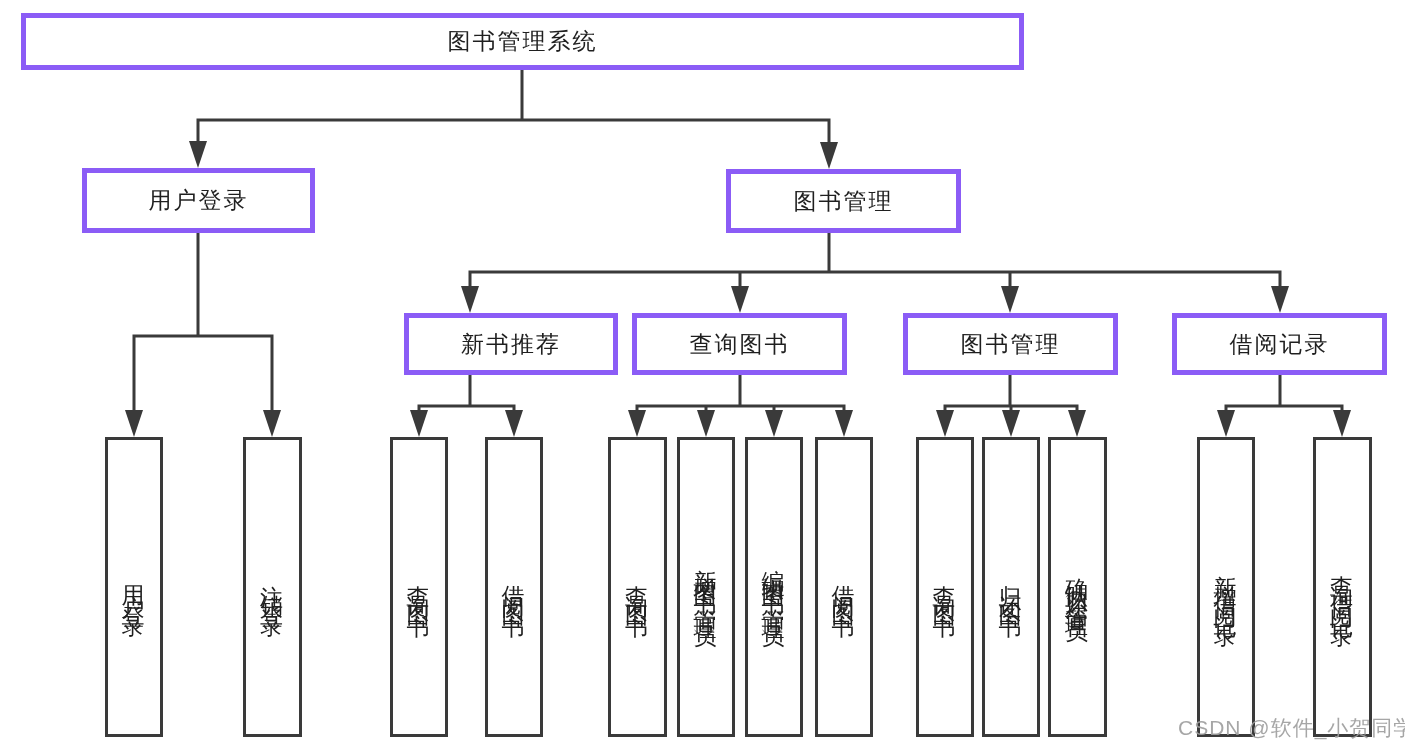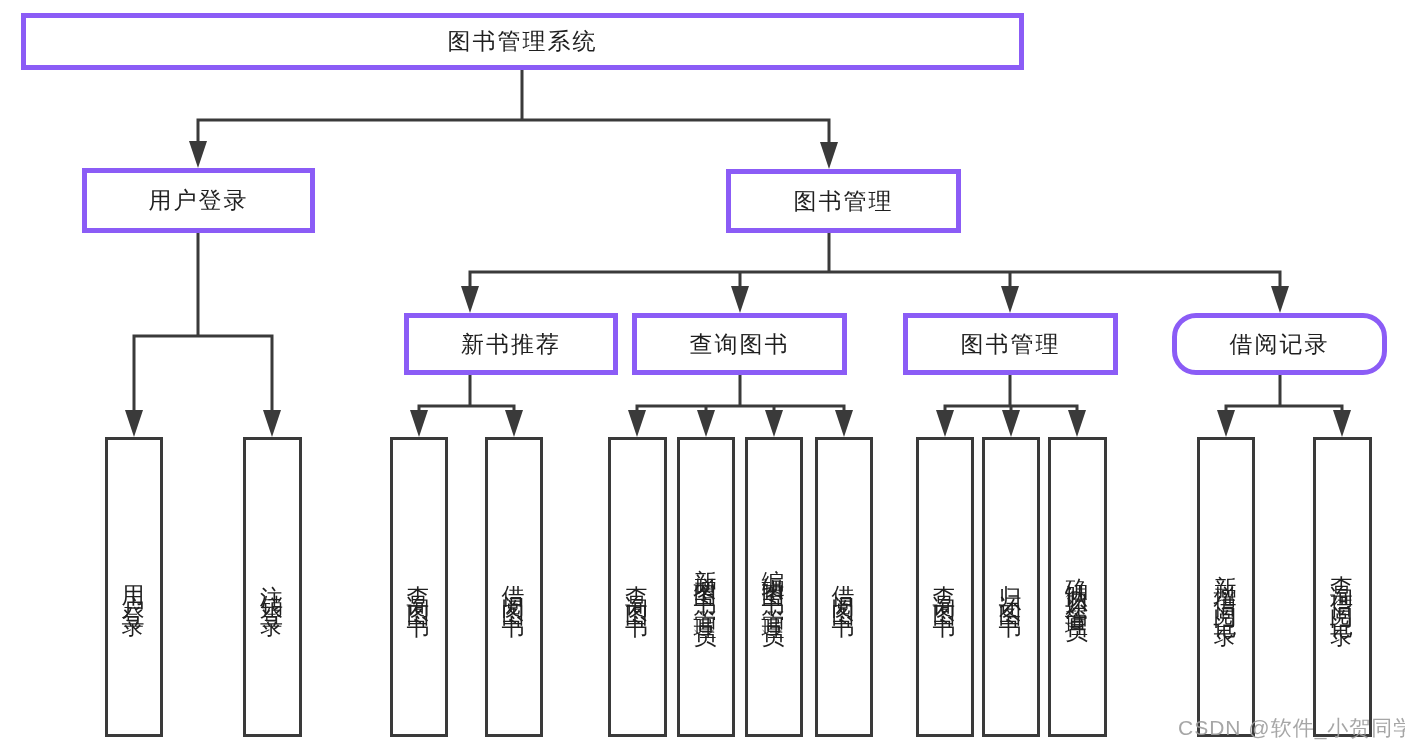--- a/index.html
+++ b/index.html
@@ -70,21 +70,21 @@
   </svg>
 
   <div class="hbox" style="left:21px;top:13px;width:1003px;height:57px;">图书管理系统</div>
 
   <div class="hbox" style="left:82px;top:168px;width:233px;height:65px;">用户登录</div>
   <div class="hbox" style="left:712px;top:169px;width:235px;height:64px;margin-left:14px;">图书管理</div>
 
   <div class="hbox" style="left:363px;top:313px;width:214px;height:62px;margin-left:41px;">新书推荐</div>
   <div class="hbox" style="left:632px;top:313px;width:215px;height:62px;">查询图书</div>
   <div class="hbox" style="left:903px;top:313px;width:215px;height:62px;">图书管理</div>
-  <div class="hbox" style="left:1172px;top:313px;width:215px;height:62px;border-radius:24px;">借阅记录</div>
+  <div class="hbox" style="left:1172px;top:313px;width:215px;height:62px;">借阅记录</div>
 
   <div class="vbox" style="left:105px;top:437px;width:58px;height:300px;">用户登录</div>
   <div class="vbox" style="left:243px;top:437px;width:59px;height:300px;">注销登录</div>
   <div class="vbox" style="left:390px;top:437px;width:58px;height:300px;">查询图书</div>
   <div class="vbox" style="left:485px;top:437px;width:58px;height:300px;">借阅图书</div>
   <div class="vbox" style="left:608px;top:437px;width:59px;height:300px;">查询图书</div>
   <div class="vbox" style="left:677px;top:437px;width:58px;height:300px;letter-spacing:8px;">新增图书（管理员）</div>
   <div class="vbox" style="left:745px;top:437px;width:58px;height:300px;letter-spacing:8px;">编辑图书（管理员）</div>
   <div class="vbox" style="left:815px;top:437px;width:58px;height:300px;">借阅图书</div>
   <div class="vbox" style="left:916px;top:437px;width:58px;height:300px;">查询图书</div>

